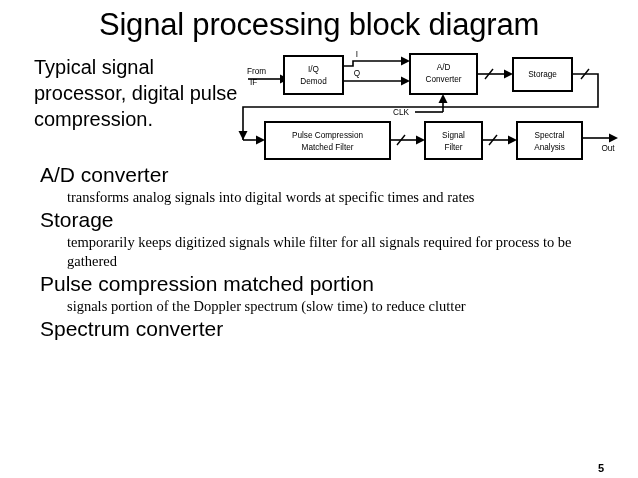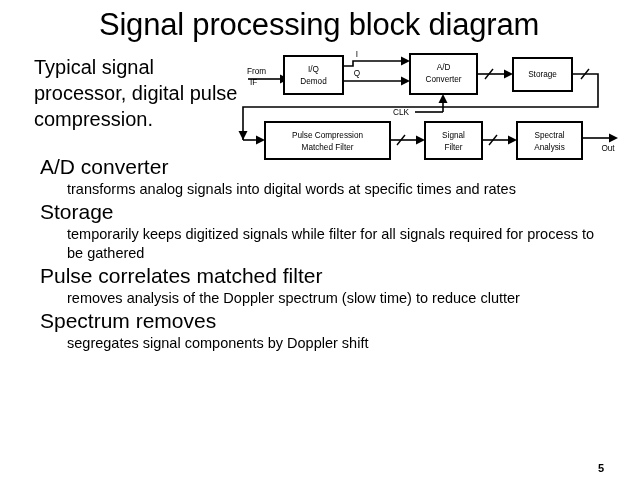--- a/index.html
+++ b/index.html
@@ -85,36 +85,37 @@
     font-family: "Liberation Sans", sans-serif;
     font-size: 8.2px;
     fill: #000000;
     text-anchor: start;
   }
 
   
   #outline {
     position: absolute;
     left: 40px;
-    top: 154px;
+    top: 162px;
     width: 568px;
   }
   .lvl1 {
     font-size: 21px;
     line-height: 26px;
     margin: 0;
     padding: 0;
     color: #000000;
   }
   .lvl2 {
     font-size: 14.5px;
     line-height: 19px;
     margin: 0 0 0 27px;
     padding: 0;
     color: #000000;
+    font-family: Liberation Serif, serif;
   }
 
   
   #page-number {
     position: absolute;
     left: 598px;
     top: 462px;
     font-size: 11px;
     font-weight: bold;
     color: #000000;
@@ -197,21 +198,20 @@
       <text class="sig-label" x="372" y="101">Out</text>
 
     </svg>
   </div>
 
   <div id="outline">
     <div class="lvl1">A/D converter</div>
     <div class="lvl2">transforms analog signals into digital words at specific times and rates</div>
     <div class="lvl1">Storage</div>
     <div class="lvl2">temporarily keeps digitized signals while filter for all signals required for process to be gathered</div>
-    <div class="lvl1">Pulse correlates matched filter</div>
-    <div class="lvl2">removes analysis of the Doppler spectrum (slow time) to reduce clutter</div>
-    <div class="lvl1">Spectrum removes</div>
-    <div class="lvl2">segregates signal components by Doppler shift</div>
+    <div class="lvl1">Pulse compression matched portion</div>
+    <div class="lvl2">signals portion of the Doppler spectrum (slow time) to reduce clutter</div>
+    <div class="lvl1">Spectrum converter</div>
   </div>
 
   <div id="page-number">5</div>
 
 </div>
 
 </body></html>

